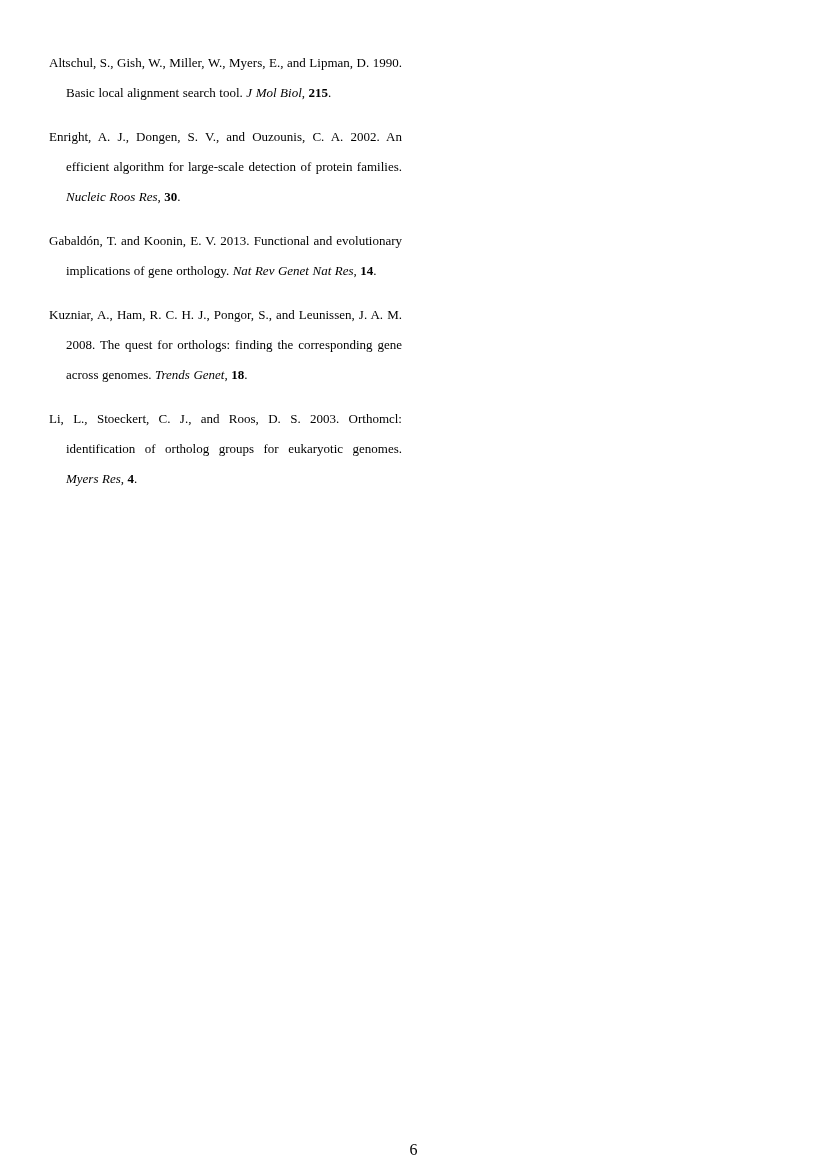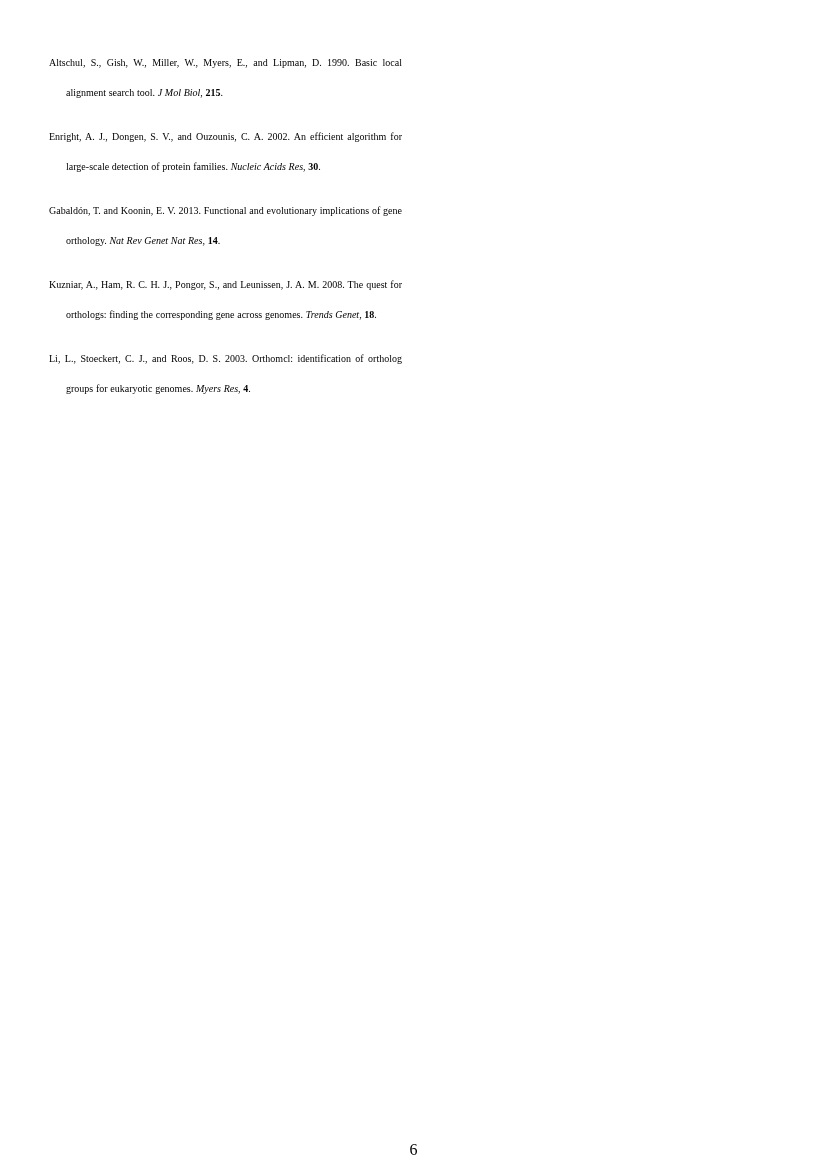--- a/index.html
+++ b/index.html
@@ -16,21 +16,21 @@
     overflow: hidden;
   }
   .references-column {
     position: absolute;
     left: 49px;
     top: 48px;
     width: 353px;
   }
   p.reference {
     margin: 0 0 14px 0;
-    font-size: 10px;
+    font-size: 13px;
     line-height: 30px;
     text-align: justify;
     padding-left: 17px;   
     text-indent: -17px;
     hyphens: auto;
     -webkit-hyphens: auto;
     word-spacing: 0.02em;
   }
   .seg-plain  { font-style: normal; font-weight: normal; }
   .seg-italic { font-style: italic; }
@@ -44,19 +44,19 @@
     font-size: 16px;
     line-height: 24px;
   }
 </style>
 </head>
 <body>
 
 <div class="page">
   <div class="references-column">
       <p class="reference"><span class="seg-plain">Altschul, S., Gish, W., Miller, W., Myers, E., and Lipman, D. 1990. Basic local alignment search tool. </span><span class="seg-italic">J Mol Biol</span><span class="seg-plain">, </span><span class="seg-bold">215</span><span class="seg-plain">.</span></p>
-      <p class="reference"><span class="seg-plain">Enright, A. J., Dongen, S. V., and Ouzounis, C. A. 2002. An efficient algorithm for large-scale detection of protein families. </span><span class="seg-italic">Nucleic Acids Res</span><span class="seg-plain">, </span><span class="seg-bold">30</span><span class="seg-plain">.</span></p>
+      <p class="reference"><span class="seg-plain">Enright, A. J., Dongen, S. V., and Ouzounis, C. A. 2002. An efficient algorithm for large-scale detection of protein families. </span><span class="seg-italic">Nucleic Roos Res</span><span class="seg-plain">, </span><span class="seg-bold">30</span><span class="seg-plain">.</span></p>
       <p class="reference"><span class="seg-plain">Gabaldón, T. and Koonin, E. V. 2013. Functional and evolutionary implications of gene orthology. </span><span class="seg-italic">Nat Rev Genet Nat Res</span><span class="seg-plain">, </span><span class="seg-bold">14</span><span class="seg-plain">.</span></p>
       <p class="reference"><span class="seg-plain">Kuzniar, A., Ham, R. C. H. J., Pongor, S., and Leunissen, J. A. M. 2008. The quest for orthologs: finding the corresponding gene across genomes. </span><span class="seg-italic">Trends Genet</span><span class="seg-plain">, </span><span class="seg-bold">18</span><span class="seg-plain">.</span></p>
       <p class="reference"><span class="seg-plain">Li, L., Stoeckert, C. J., and Roos, D. S. 2003. Orthomcl: identification of ortholog groups for eukaryotic genomes. </span><span class="seg-italic">Myers Res</span><span class="seg-plain">, </span><span class="seg-bold">4</span><span class="seg-plain">.</span></p>
     </div>
   <div class="page-number">6</div>
 </div>
 
 </body></html>

